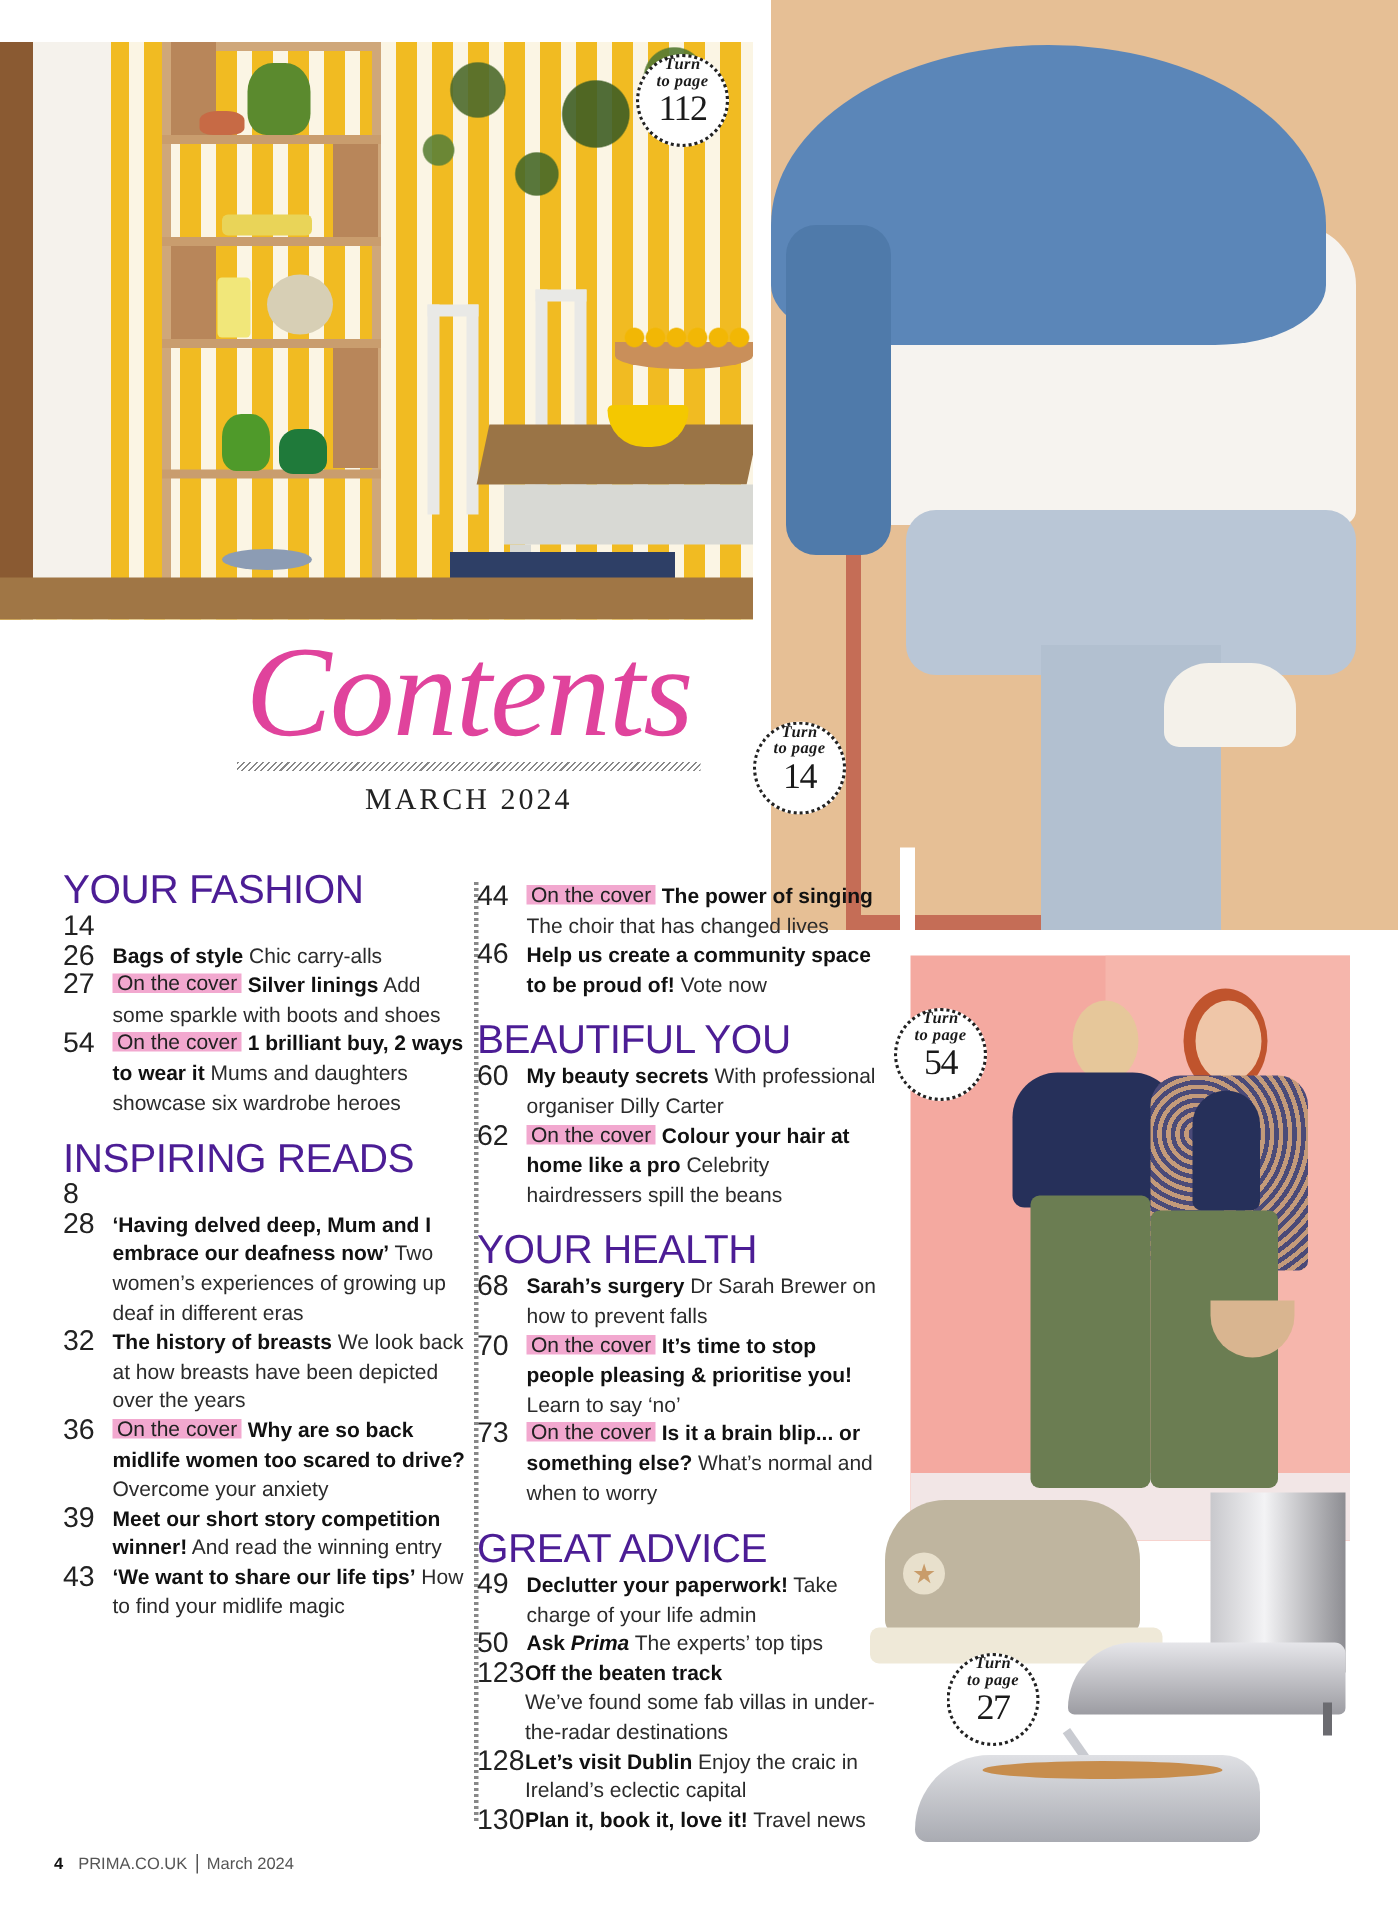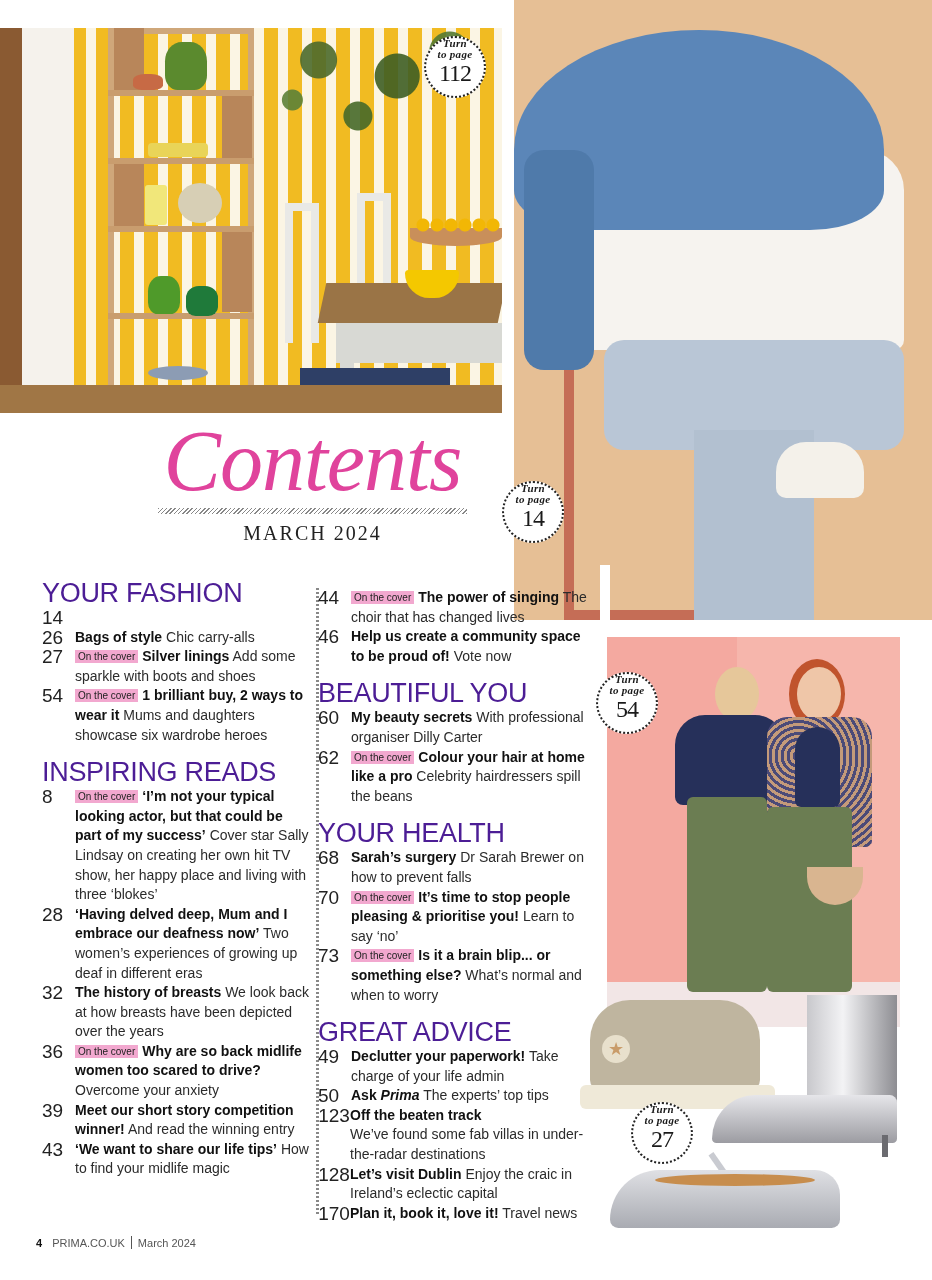--- a/index.html
+++ b/index.html
@@ -102,24 +102,24 @@
   .col { position: absolute; }
   #col-left { left: 42px; top: 578px; width: 268px; }
   #col-mid  { left: 318px; top: 588px; width: 270px; }
   .divider { position: absolute; left: 316px; top: 588px; width: 3px; height: 628px;
     background: repeating-linear-gradient(180deg, #555 0 2px, transparent 2px 4px); opacity: .7; }
   .right-white { position: absolute; left: 600px; top: 565px; width: 10px; height: 60px; background: #fff; }
 
   .section-head { font-family: "Liberation Sans", sans-serif; font-size: 27px; color: #4c1d95; letter-spacing: -0.3px; line-height: 30px; font-weight: normal; }
   .entry { display: flex; align-items: flex-start; font-size: 14px; line-height: 19.6px; }
   .entry .num { flex: 0 0 33px; font-size: 19px; line-height: 19.6px; color: #222; }
-  .entry .num.wide { flex-basis: 32px; text-align: center; }
+  .entry .num.wide { flex-basis: 32px; }
   .entry .txt { flex: 1; color: #2b2b2b; }
   .entry .txt b { font-weight: bold; color: #111; }
-  .cover-tag { display: inline-block; background: #f2a8cf; color: #222; font-size: 10px; line-height: 13px; padding: 0 3px; margin-right: 4px; vertical-align: 1px; }
+  .cover-tag { display: inline-block; background: #f2a8cf; color: #222; font-size: 14px; line-height: 13px; padding: 0 3px; margin-right: 4px; vertical-align: 1px; }
   .gap { height: 12px; }
 
   
   #footer { position: absolute; left: 36px; top: 1236px; font-size: 11px; color: #555; display: flex; align-items: center; gap: 6px; }
   #footer .pg { font-weight: bold; color: #111; margin-right: 4px; }
   #footer .sep { width: 1px; height: 13px; background: #555; }
 </style>
 </head>
 <body>
 
@@ -246,21 +246,20 @@
   <div class="entry">
     <span class="num">54</span>
     <span class="txt"><span class="cover-tag">On the cover</span><b>1 brilliant buy, 2 ways to wear it</b> <span>Mums and daughters showcase six wardrobe heroes</span></span>
   </div>
 
   <div class="gap"></div>
   <h2 class="section-head">INSPIRING READS</h2>
 
   <div class="entry">
     <span class="num">8</span>
-    <span class="txt"><span class="cover-tag">On the cover</span><b>‘I’m not your typical looking actor, but that could be part of my success’</b> <span>Cover star Sally Lindsay on creating her own hit TV show, her happy place and living with three ‘blokes’</span></span>
   </div>
   <div class="entry">
     <span class="num">28</span>
     <span class="txt"><b>‘Having delved deep, Mum and I embrace our deafness now’</b> <span>Two women’s experiences of growing up deaf in different eras</span></span>
   </div>
   <div class="entry">
     <span class="num">32</span>
     <span class="txt"><b>The history of breasts</b> <span>We look back at how breasts have been depicted over the years</span></span>
   </div>
   <div class="entry">
@@ -325,21 +324,21 @@
   </div>
   <div class="entry">
     <span class="num wide">123</span>
     <span class="txt"><b>Off the beaten track</b><br><span>We’ve found some fab villas in under-the-radar destinations</span></span>
   </div>
   <div class="entry">
     <span class="num wide">128</span>
     <span class="txt"><b>Let’s visit Dublin</b> <span>Enjoy the craic in Ireland’s eclectic capital</span></span>
   </div>
   <div class="entry">
-    <span class="num wide">170</span>
+    <span class="num wide">130</span>
     <span class="txt"><b>Plan it, book it, love it!</b> <span>Travel news</span></span>
   </div>
 </div>
 
 <div id="footer">
   <span class="pg">4</span>
   <span>PRIMA.CO.UK</span>
   <span class="sep"></span>
   <span>March 2024</span>
 </div>

